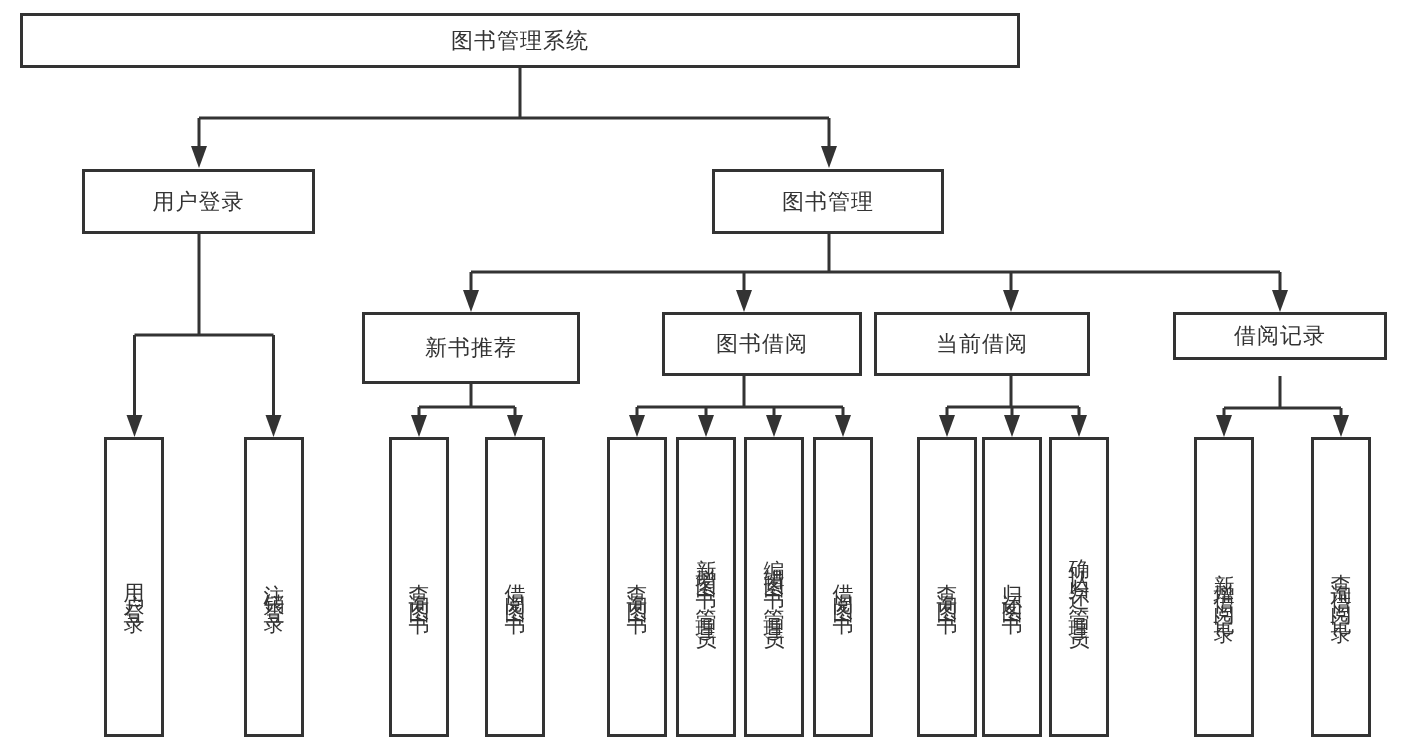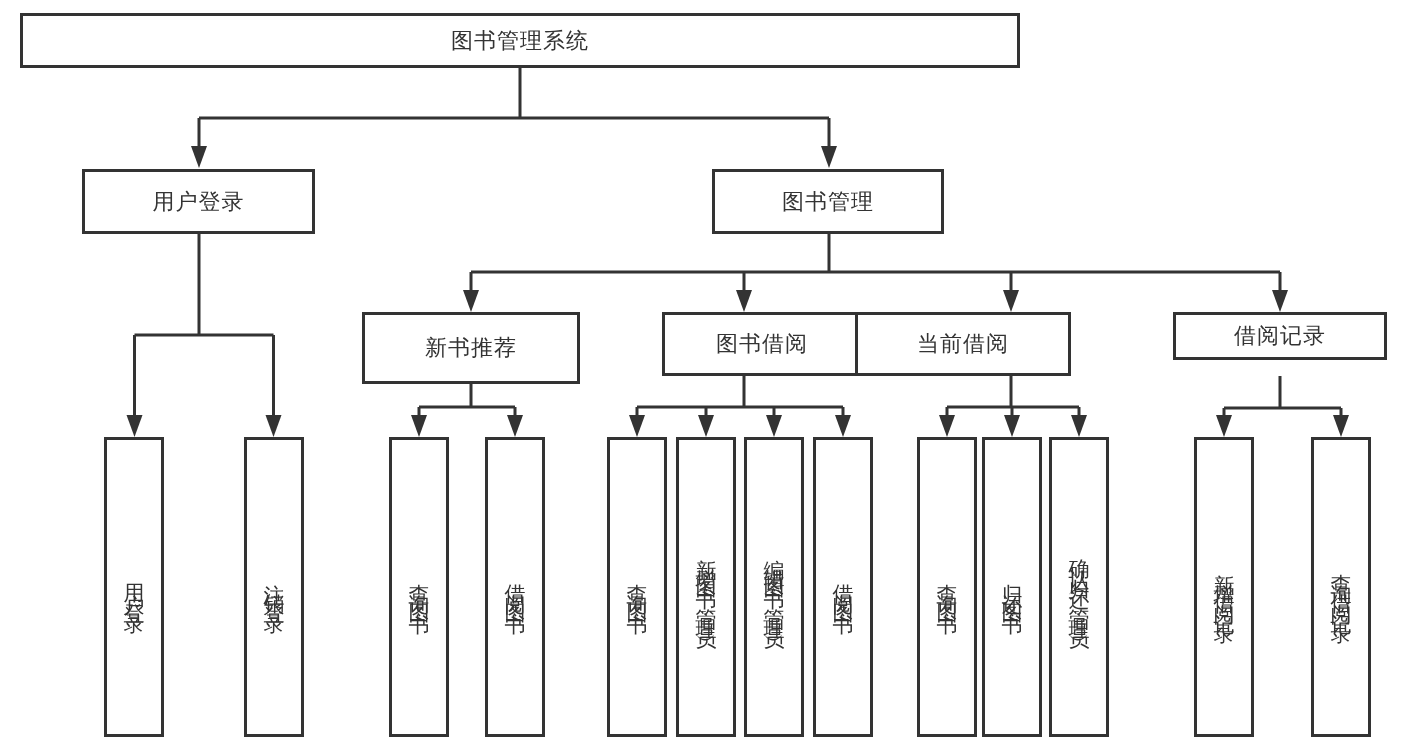--- a/index.html
+++ b/index.html
@@ -113,21 +113,21 @@
     </g>
   </svg>
 
   <div class="node" style="left:20px; top:13px; width:1000px; height:55px;">图书管理系统</div>
 
   <div class="node" style="left:82px; top:169px; width:233px; height:65px;">用户登录</div>
   <div class="node" style="left:712px; top:169px; width:232px; height:65px;">图书管理</div>
 
   <div class="node" style="left:362px; top:312px; width:218px; height:72px;">新书推荐</div>
   <div class="node" style="left:636px; top:312px; width:200px; height:64px;margin-left:26px;">图书借阅</div>
-  <div class="node" style="left:855px; top:312px; width:216px; height:64px;">当前借阅</div>
+  <div class="node" style="left:874px; top:312px; width:216px; height:64px;">当前借阅</div>
   <div class="node" style="left:1173px; top:312px; width:214px; height:48px;">借阅记录</div>
 
   <div class="node leaf" style="left:104px; top:437px; width:60px; height:300px;">用户登录</div>
   <div class="node leaf" style="left:244px; top:437px; width:60px; height:300px;">注销登录</div>
 
   <div class="node leaf" style="left:389px; top:437px; width:60px; height:300px;">查询图书</div>
   <div class="node leaf" style="left:485px; top:437px; width:60px; height:300px;">借阅图书</div>
 
   <div class="node leaf" style="left:607px; top:437px; width:60px; height:300px;">查询图书</div>
   <div class="node leaf" style="left:676px; top:437px; width:60px; height:300px;">新增图书（管理员）</div>

